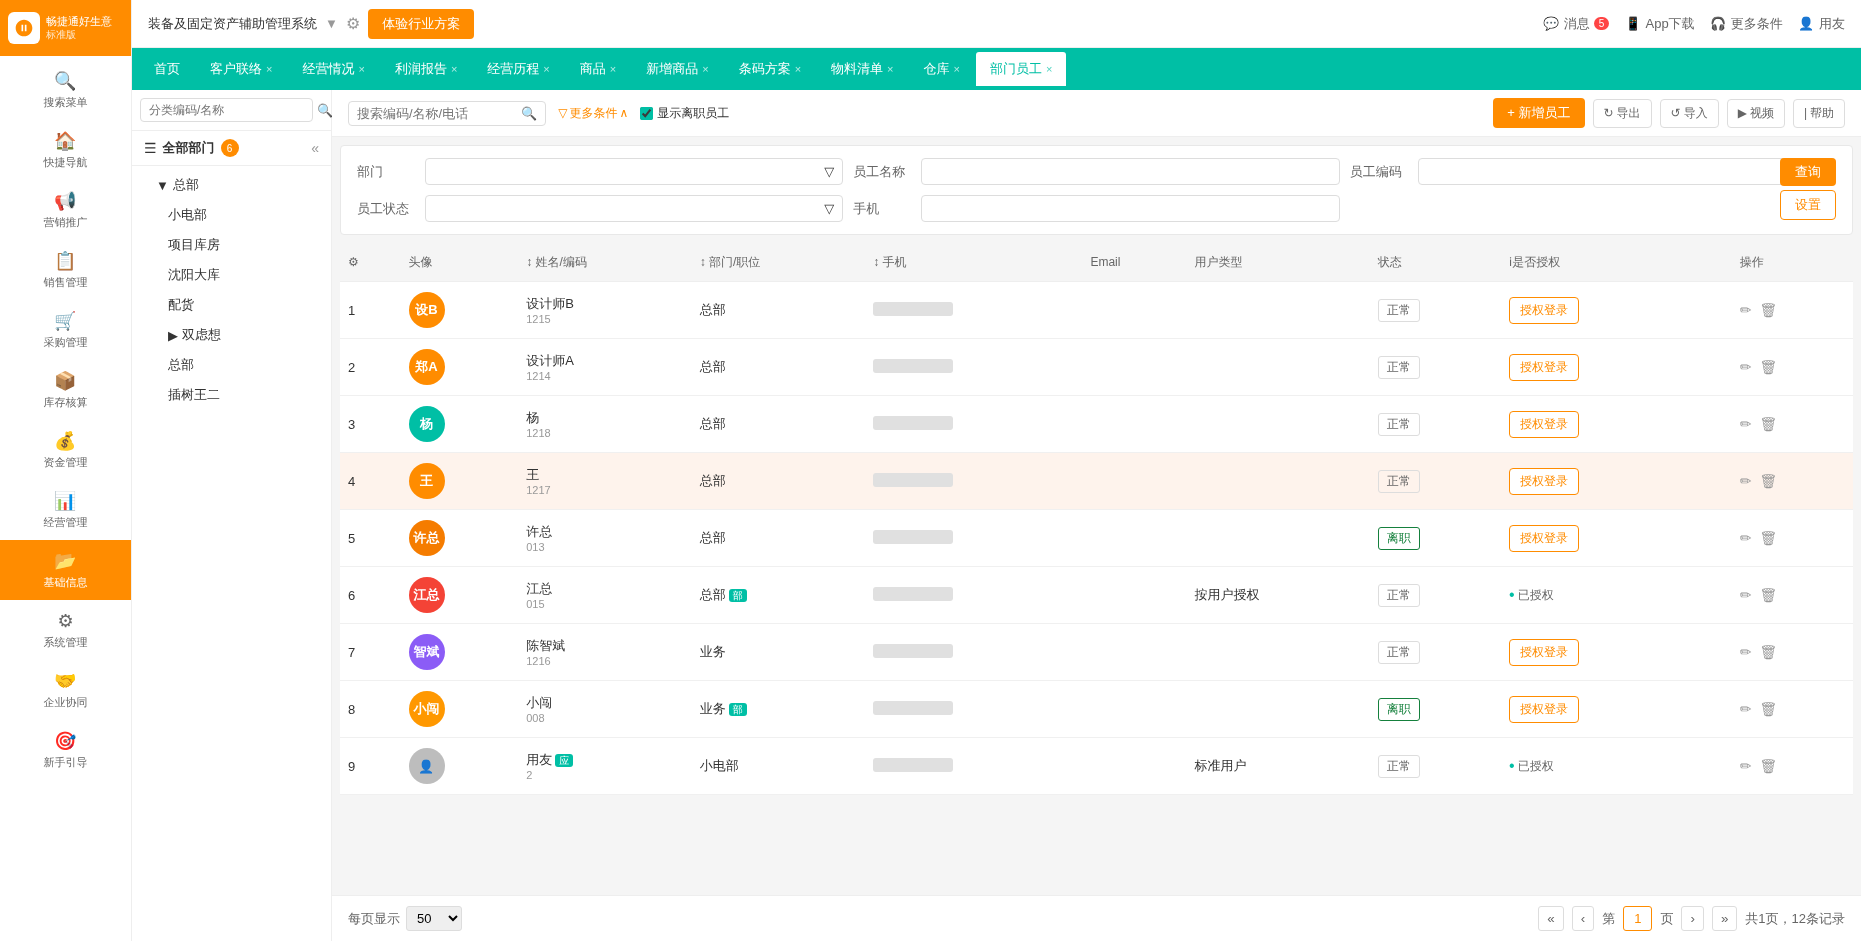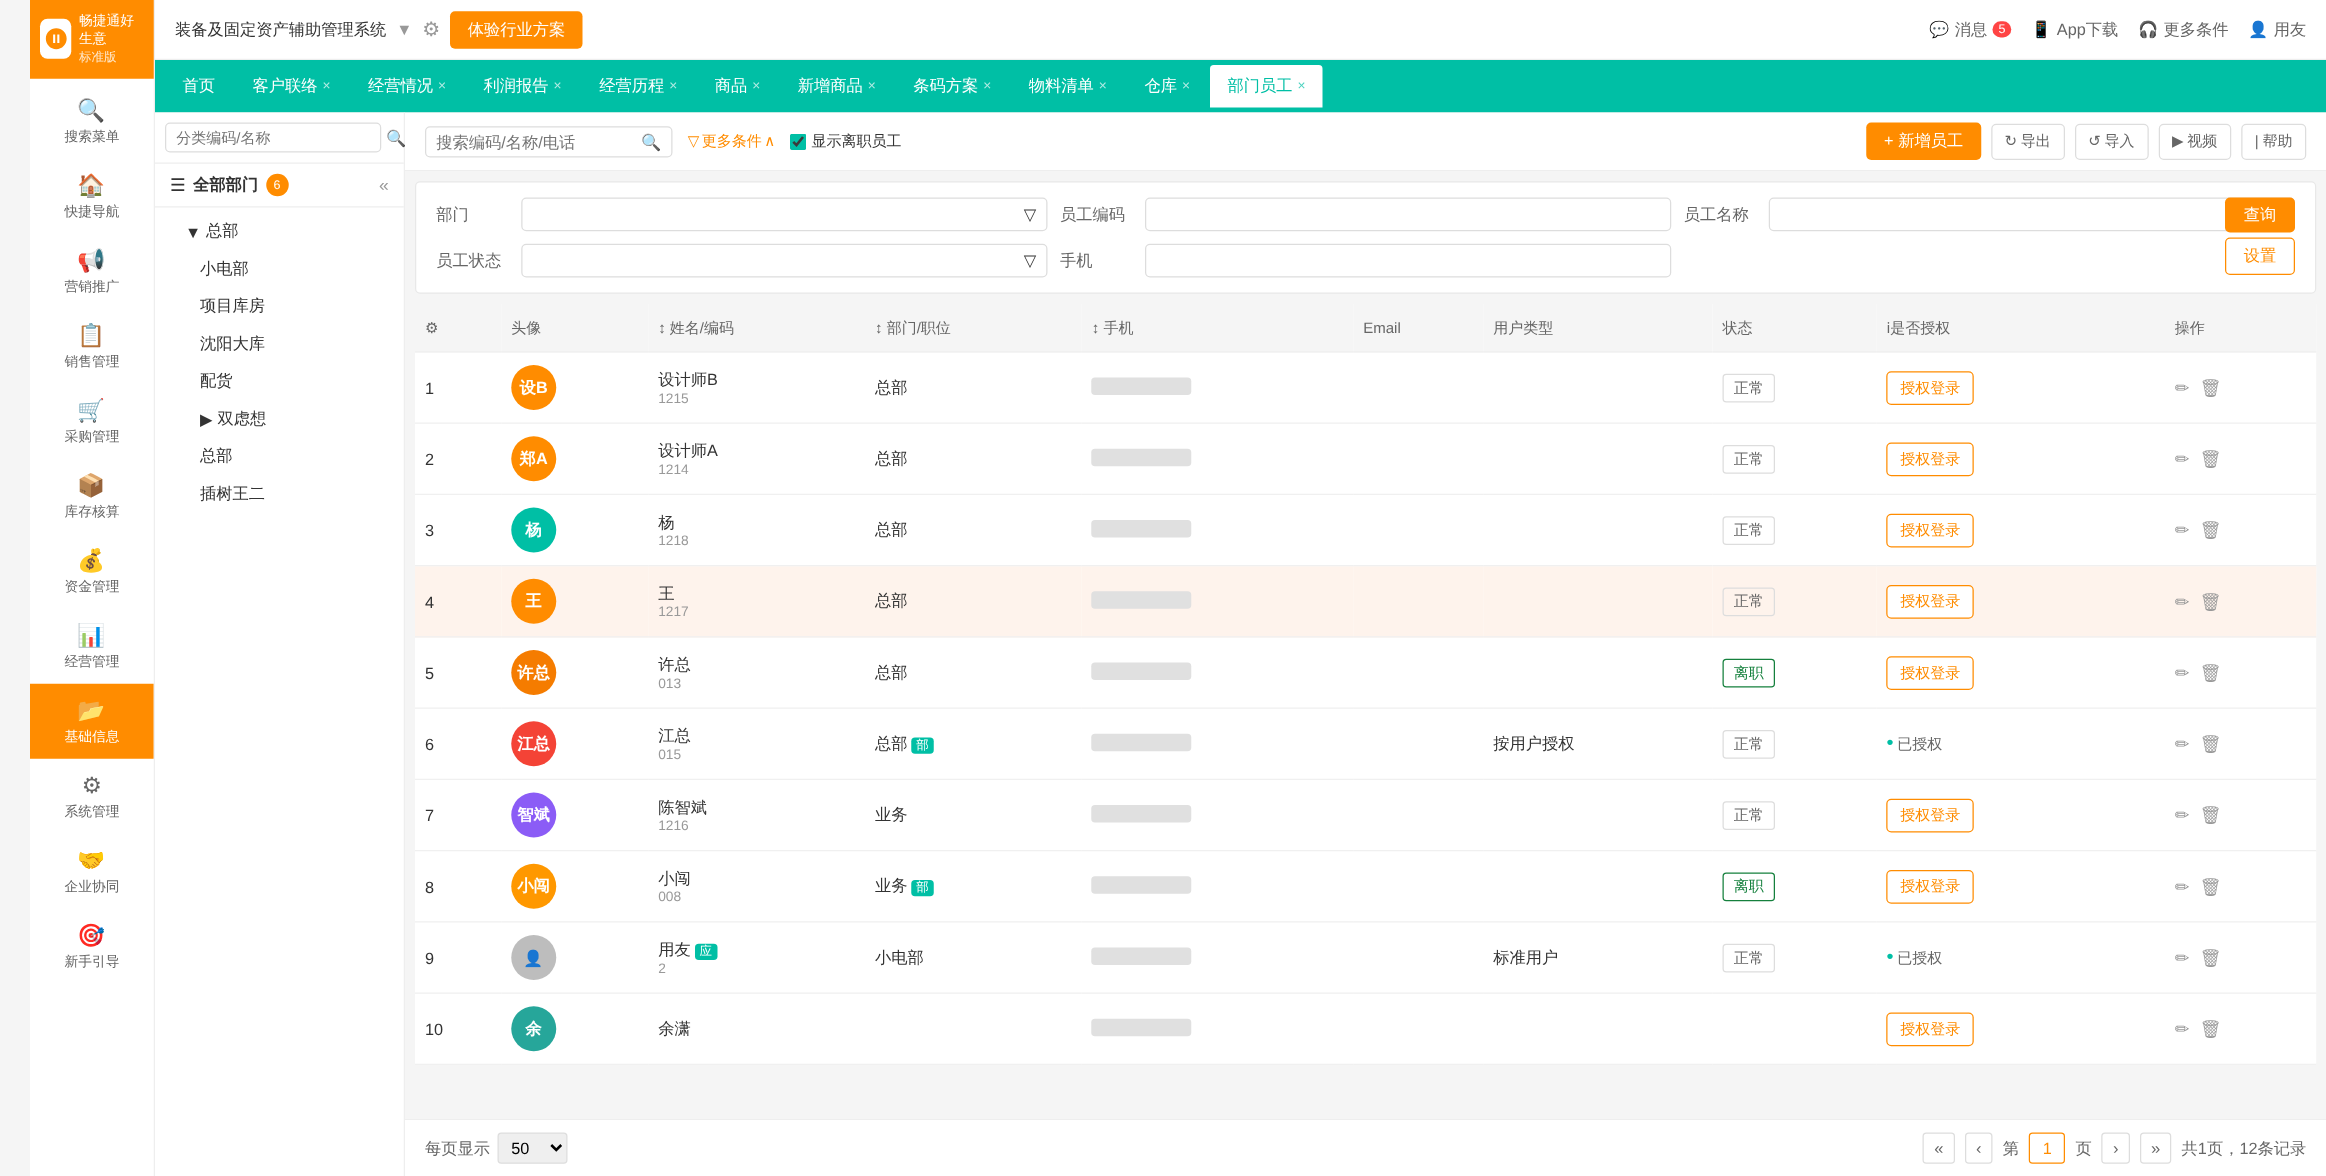--- a/index.html
+++ b/index.html
@@ -1,19 +1,19 @@
 <!DOCTYPE html>
 <html><head>
   <meta charset="utf-8">
   <style>
     * { box-sizing: border-box; margin: 0; padding: 0; }
     body { font-family: "Microsoft YaHei", Arial, sans-serif; font-size: 13px; background: #f5f5f5; color: #333; display: flex; height: 941px; overflow: hidden; }
 
     
-    .sidebar { width: 100px; background: #fff; border-right: 1px solid #eee; display: flex; flex-direction: column; flex-shrink: 0; margin-left: 24px; }
+    .sidebar { width: 132px; background: #fff; border-right: 1px solid #eee; display: flex; flex-direction: column; flex-shrink: 0; }
     .sidebar-logo { background: #ff8c00; padding: 10px 8px; display: flex; align-items: center; gap: 6px; color: #fff; font-size: 12px; min-height: 56px; }
     .sidebar-logo .logo-icon { width: 32px; height: 32px; background: #fff; border-radius: 6px; display: flex; align-items: center; justify-content: center; }
     .sidebar-logo .logo-icon svg { width: 20px; height: 20px; }
     .sidebar-logo-text { font-size: 11px; line-height: 1.3; }
     .sidebar-logo-sub { font-size: 10px; opacity: 0.8; }
     .sidebar-nav { flex: 1; overflow-y: auto; padding: 4px 0; }
     .sidebar-item { display: flex; flex-direction: column; align-items: center; padding: 10px 4px; cursor: pointer; color: #666; font-size: 12px; gap: 3px; }
     .sidebar-item.active { background: #ff8c00; color: #fff; }
     .sidebar-item .s-icon { font-size: 18px; }
     .sidebar-item .s-label { font-size: 11px; text-align: center; }
@@ -299,27 +299,27 @@
 
       <div class="adv-filter">
         <div class="adv-filter-row">
           <span class="adv-filter-label">部门</span>
           <div class="adv-filter-input">
             <span></span>
             <span>▽</span>
           </div>
         </div>
         <div class="adv-filter-row">
-          <span class="adv-filter-label">员工编码</span>
+          <span class="adv-filter-label">员工名称</span>
           <div class="adv-filter-input">
             <input type="text" style="border: none; outline: none; width: 100%; font-size: 13px;">
           </div>
         </div>
         <div class="adv-filter-row">
-          <span class="adv-filter-label">员工名称</span>
+          <span class="adv-filter-label">员工编码</span>
           <div class="adv-filter-input">
             <input type="text" style="border: none; outline: none; width: 100%; font-size: 13px;">
           </div>
         </div>
         <div class="adv-filter-row">
           <span class="adv-filter-label">员工状态</span>
           <div class="adv-filter-input">
             <span></span>
             <span>▽</span>
           </div>
@@ -576,45 +576,20 @@
                   <span class="auth-granted">已授权</span>
                 </td>
     <td></td>
     <td>
       <div class="action-btns">
         <span class="action-edit">✏</span>
         <span class="action-del">🗑</span>
       </div>
     </td>
   </tr>
-              <tr>
-    <td>10</td>
-    <td>
-      <div class="avatar-circle" style="background:#26a69a;">
-        余
-      </div>
-    </td>
-    <td>
-                  <div class="emp-name">余潇</div>
-                  <div class="emp-code"></div>
-                </td>
-    <td><span></span></td>
-    <td><span class="phone-blur"></span></td>
-    <td></td>
-    <td></td>
-    <td></td>
-    <td><button class="btn-auth">授权登录</button></td>
-    <td></td>
-    <td>
-      <div class="action-btns">
-        <span class="action-edit">✏</span>
-        <span class="action-del">🗑</span>
-      </div>
-    </td>
-  </tr>
             </tbody>
         </table>
       </div>
 
       <div class="table-footer">
         <div class="per-page">
           <span>每页显示</span>
           <select>
             <option>50</option>
             <option>100</option>

